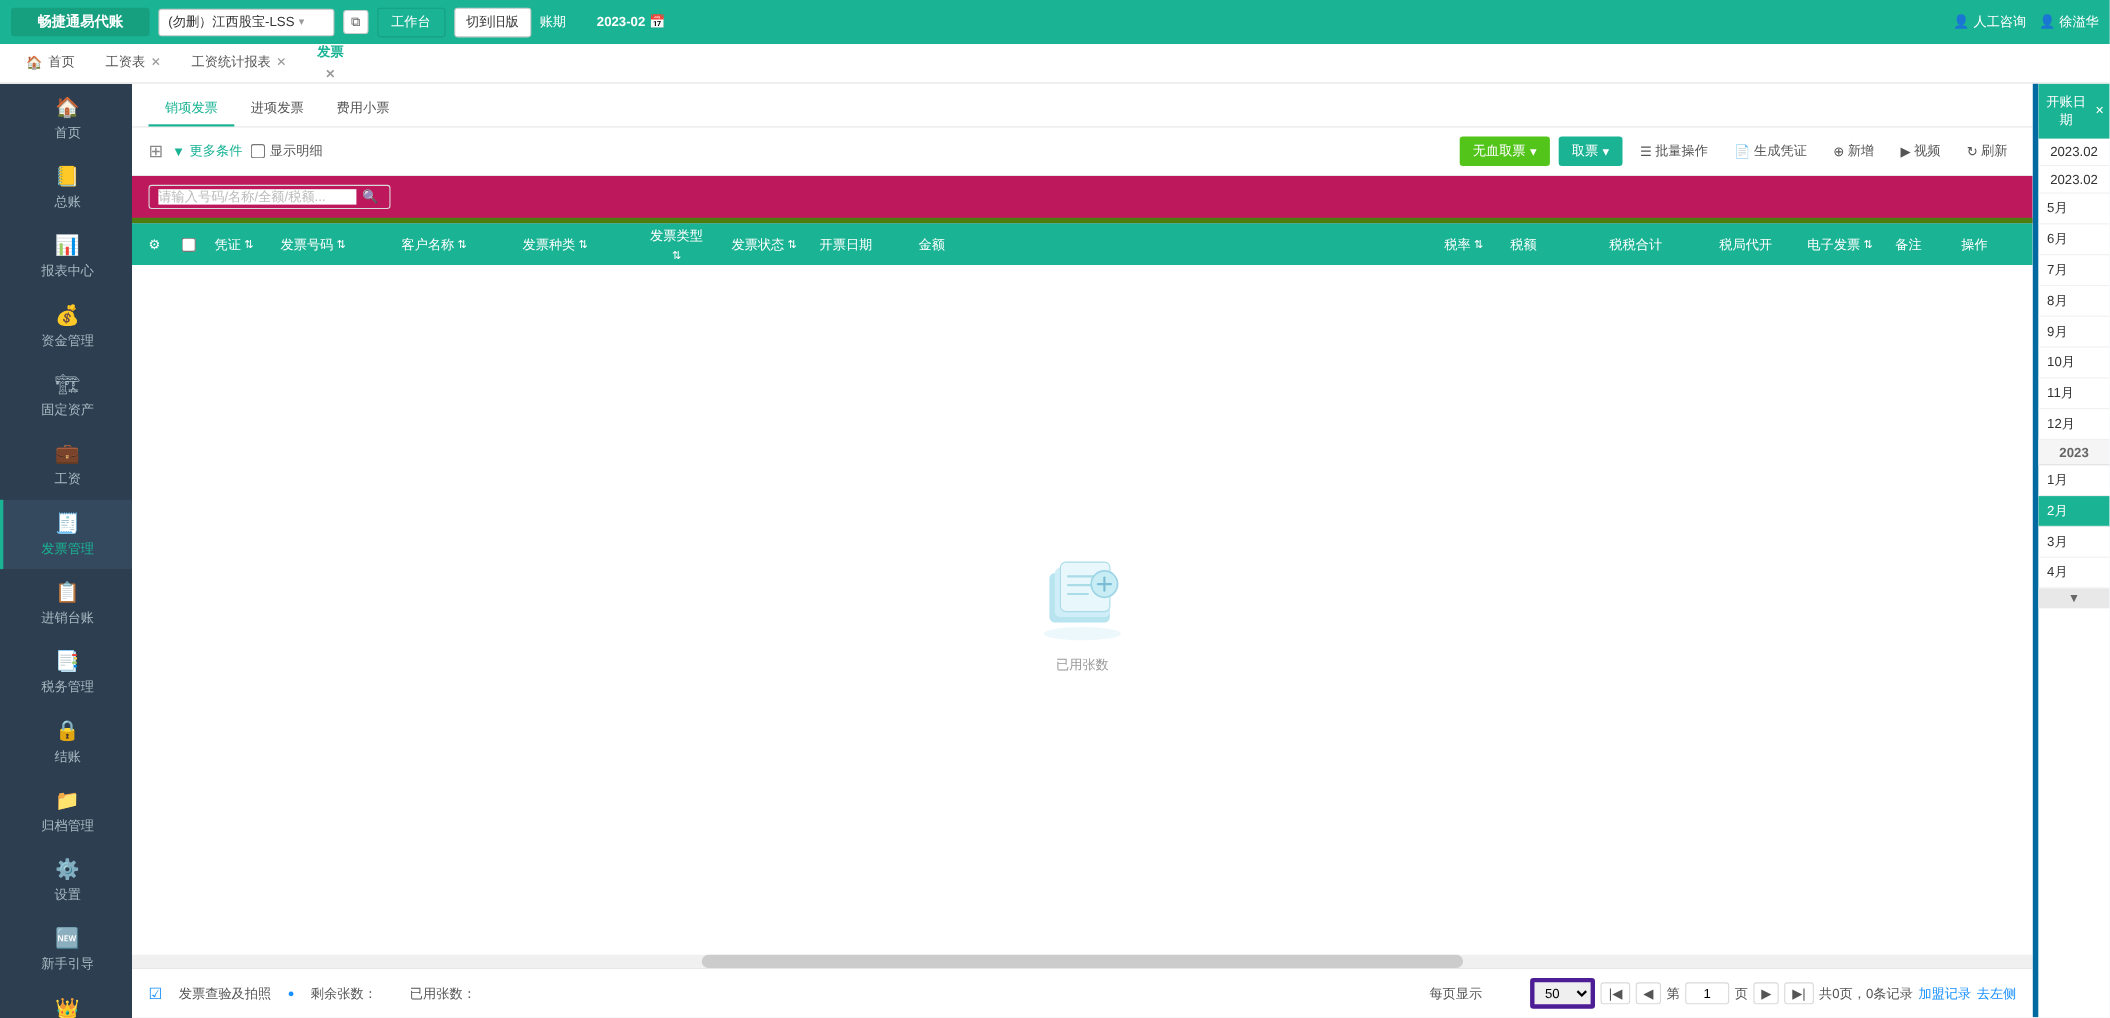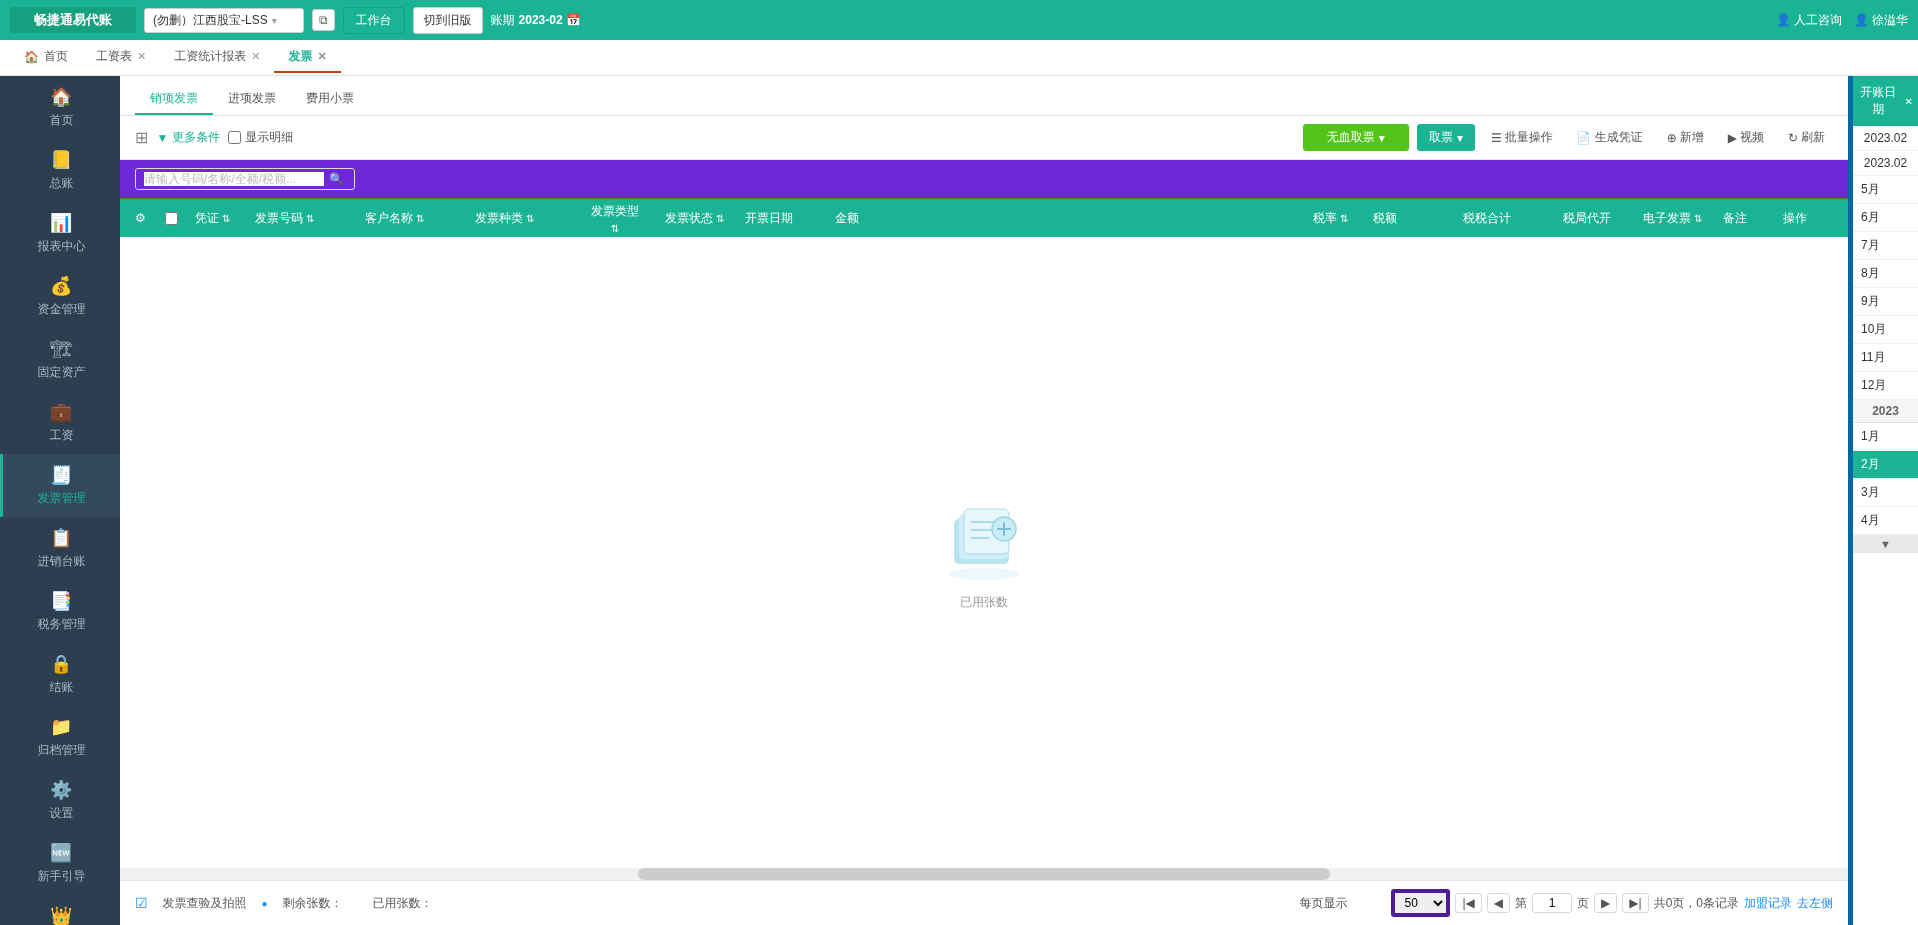--- a/index.html
+++ b/index.html
@@ -96,22 +96,23 @@
       color: #555;
       font-size: 12px;
       border-bottom: 2px solid transparent;
       display: flex;
       align-items: center;
       gap: 5px;
       white-space: nowrap;
     }
     .tab-item.active {
       color: #1ab394;
-      border-bottom: 2px solid #c2410c;
+      border-bottom: 2px solid #0ea5e9;
       font-weight: bold;
+      flex-direction: column;
     }
     .tab-item .close-tab {
       color: #999;
       font-size: 11px;
       cursor: pointer;
     }
 
     
     .main-layout {
       display: flex;
@@ -186,21 +187,21 @@
       margin-left: auto;
       display: flex;
       align-items: center;
       gap: 8px;
     }
     .btn-green {
       background: #52c41a;
       color: #fff;
       border: none;
       border-radius: 3px;
-      padding: 5px 24px;
+      padding: 5px 12px;
       cursor: pointer;
       font-size: 12px;
       display: flex;
       align-items: center;
       gap: 4px;
     }
     .btn-green-outline {
       background: #1ab394;
       color: #fff;
       border: none;
@@ -219,27 +220,27 @@
       cursor: pointer;
       font-size: 12px;
       display: flex;
       align-items: center;
       gap: 3px;
       padding: 5px 8px;
     }
 
     
     .filter-row {
-      background: #6d28d9;
+      background: #be185d;
       padding: 8px 15px;
       display: flex;
       align-items: flex-end;
       gap: 10px;
       flex-shrink: 0;
-      border-bottom: 1px solid #4d7c0f;
+      border-bottom: 5px solid #4d7c0f;
     }
     .search-input-wrap {
       display: flex;
       align-items: center;
       border: 1px solid #d9d9d9;
       border-radius: 3px;
       padding: 3px 8px;
       gap: 5px;
       min-width: 220px;
     }
@@ -453,21 +454,21 @@
   <div class="topbar-logo">畅捷通易代账</div>
   <div class="topbar-company">
     <span>(勿删）江西股宝-LSS</span>
     <span class="arrow">▾</span>
   </div>
   <button class="topbar-copy-btn">⧉</button>
   <button class="btn-workspace">工作台</button>
   <button class="btn-switch">切到旧版</button>
   <span class="topbar-period">
     <span>账期</span>
-    <span style="font-weight:bold;">2023-02</span>
+    <span style="font-weight:bold;margin-left:24px;">2023-02</span>
     <span>📅</span>
   </span>
   <div class="topbar-right">
     <div class="service">
       <span>👤</span>
       <span>人工咨询</span>
     </div>
     <div class="user">
       <span>👤</span>
       <span>徐溢华</span>

